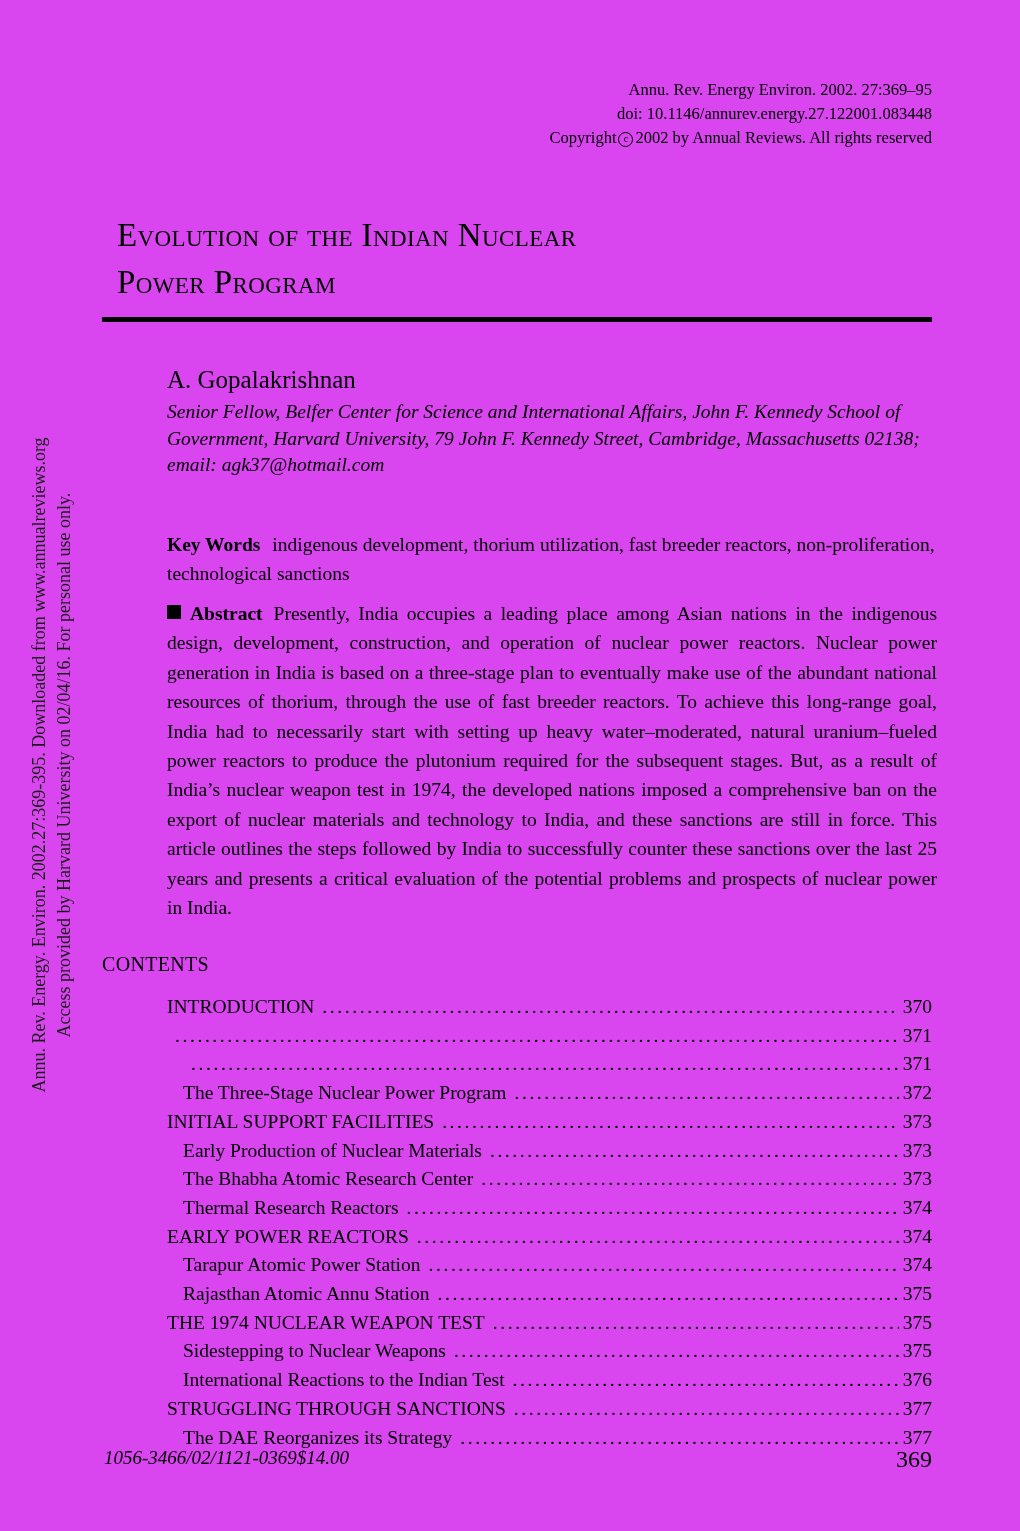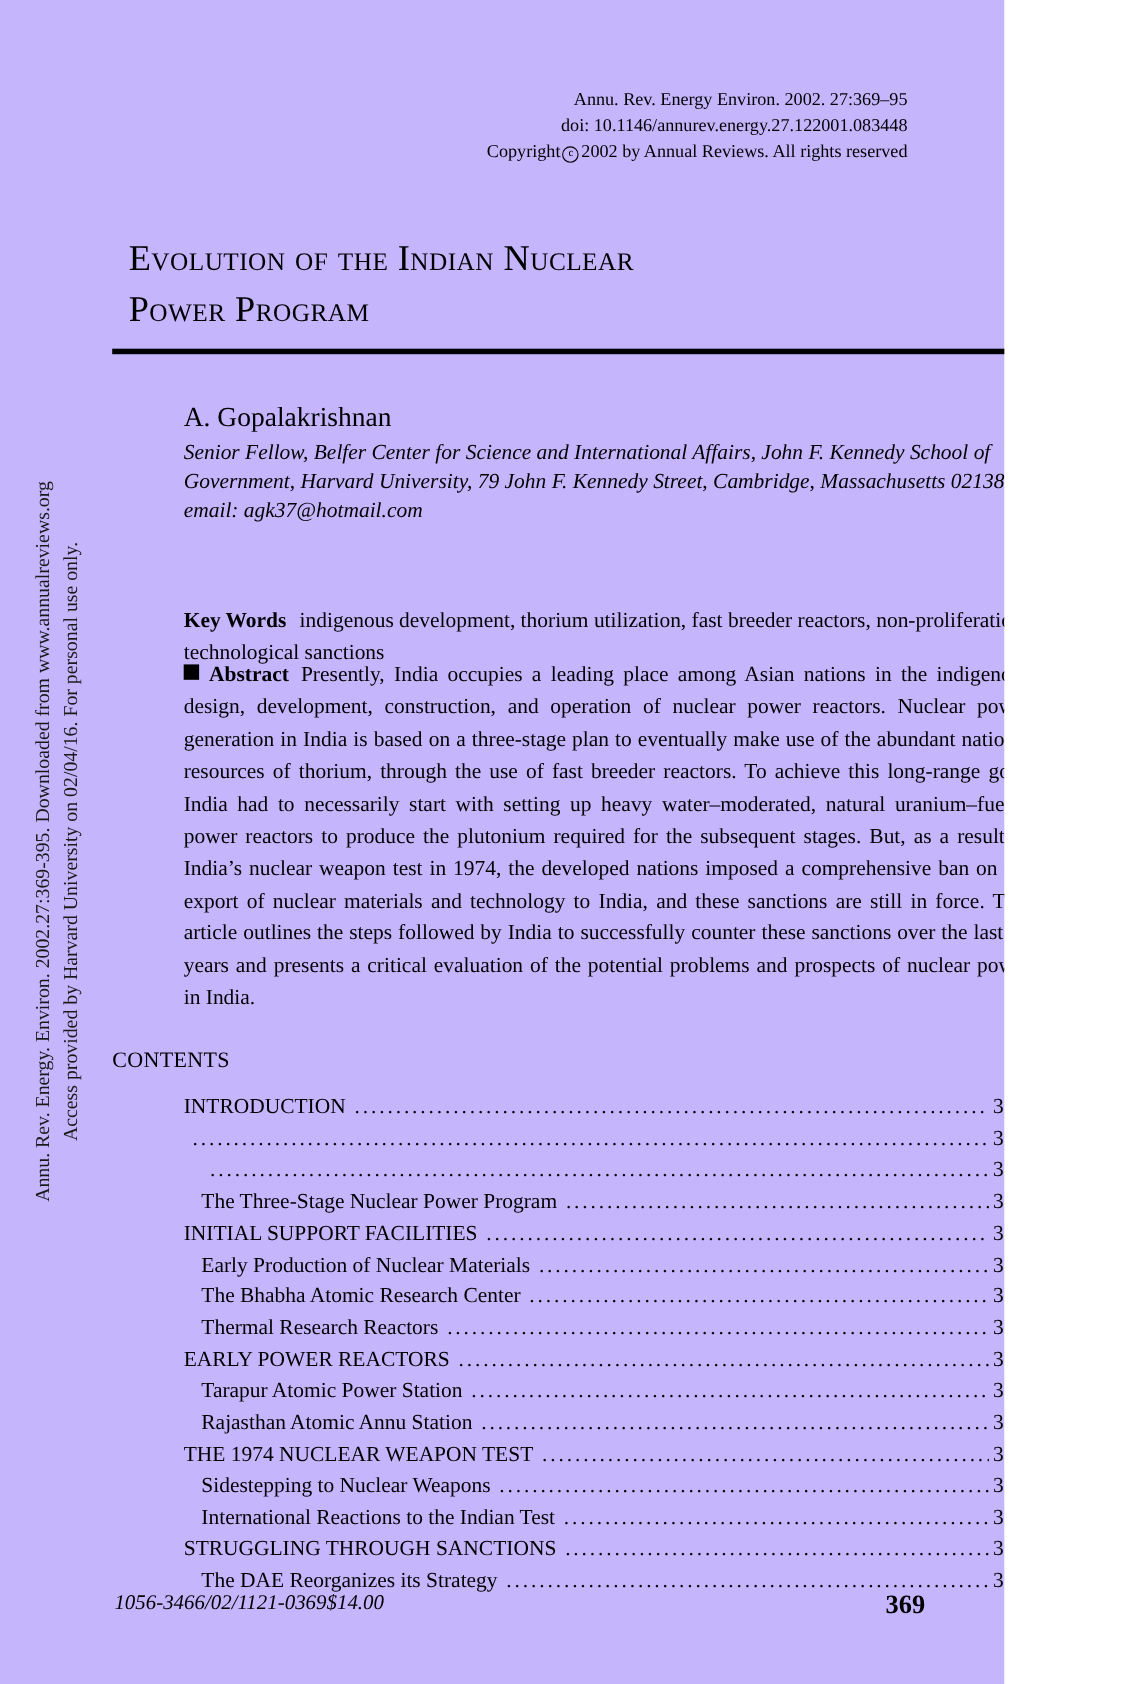--- a/index.html
+++ b/index.html
@@ -2,23 +2,23 @@
 <html><head>
 <meta charset="utf-8">
 <style>
   html, body {
     margin: 0;
     padding: 0;
     background: #ffffff;
   }
   .page {
     position: relative;
-    width: 913px;
+    width: 1020px;
     height: 1531px;
-    background: #c4b5fd;
+    background: #d946ef;
     color: #000000;
     font-family: "Liberation Serif", "DejaVu Serif", serif;
     overflow: hidden;
   }
 
   
   .journal-header {
     position: absolute;
     top: 78px;
     right: 88px;
@@ -77,21 +77,21 @@
   }
   .affiliation {
     font-size: 19.5px;
     line-height: 26.5px;
     font-style: italic;
   }
 
   
   .keywords-block {
     position: absolute;
-    top: 550px;
+    top: 530px;
     left: 167px;
     width: 768px;
     font-size: 19.5px;
     line-height: 29px;
     text-indent: 0;
   }
   .keywords-block .kw-label {
     font-weight: bold;
     margin-right: 12px;
   }
@@ -157,23 +157,23 @@
   .footer-left {
     position: absolute;
     bottom: 62px;
     left: 104px;
     font-size: 19px;
     font-style: italic;
   }
   .footer-right {
     position: absolute;
     bottom: 58px;
-    right: 72px;
+    right: 88px;
     font-size: 24px;
-    font-weight: bold;
+    font-weight: normal;
   }
 
   
   .side-stamp {
     position: absolute;
     left: -398px;
     top: 740px;
     width: 900px;
     transform: rotate(-90deg);
     transform-origin: center center;

